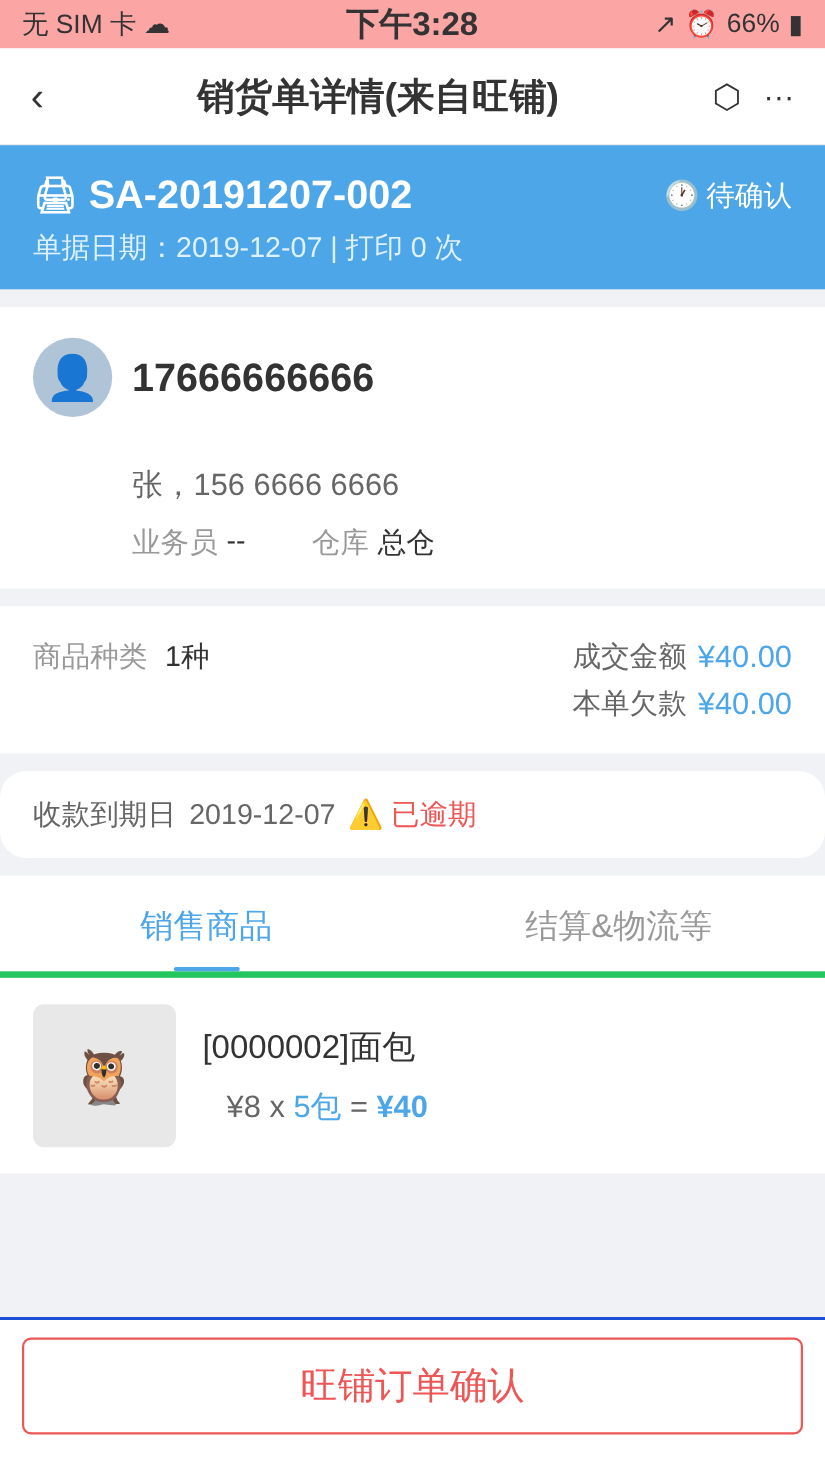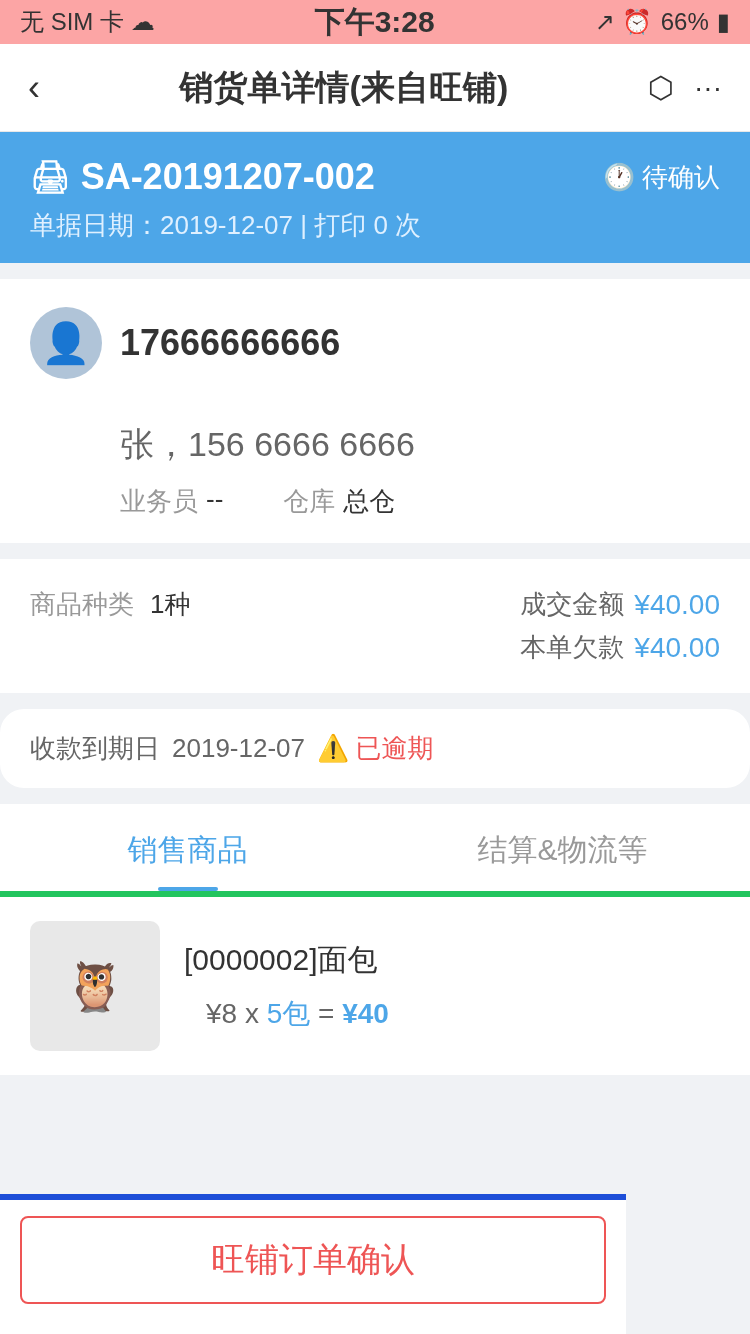--- a/index.html
+++ b/index.html
@@ -107,21 +107,21 @@
       font-size: 40px;
       color: #fff;
       flex-shrink: 0;
     }
     .customer-name {
       font-size: 36px;
       font-weight: 600;
       color: #333;
     }
     .customer-info {
-      font-size: 34px;
+      font-size: 28px;
       color: #666;
       margin-bottom: 16px;
       padding-left: 90px;
       margin-top: 43px;
     }
     .customer-meta {
       display: flex;
       align-items: center;
       font-size: 26px;
       color: #666;
@@ -266,24 +266,24 @@
     .bottom-area {
       background: #f0f2f5;
       height: 200px;
     }
 
     
     .bottom-bar {
       position: fixed;
       bottom: 0;
       left: 0;
-      width: 626px;
+      width: 750px;
       background: #fff;
       padding: 16px 20px 30px;
-      border-top: 6px solid #1d4ed8;
+      border-top: 3px solid #1d4ed8;
     }
     .confirm-btn {
       width: 100%;
       height: 88px;
       border: 2px solid #e55;
       border-radius: 8px;
       background: #fff;
       color: #e55;
       font-size: 34px;
       font-weight: 500;

